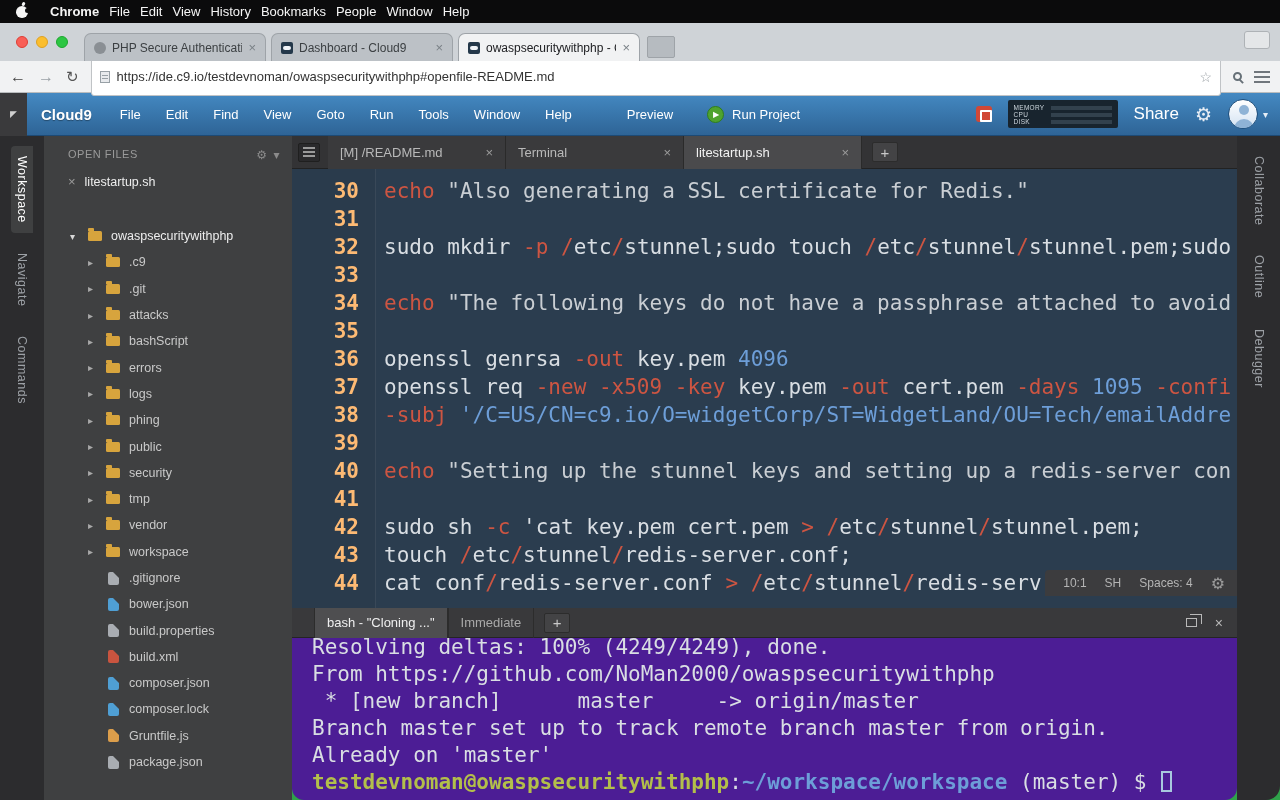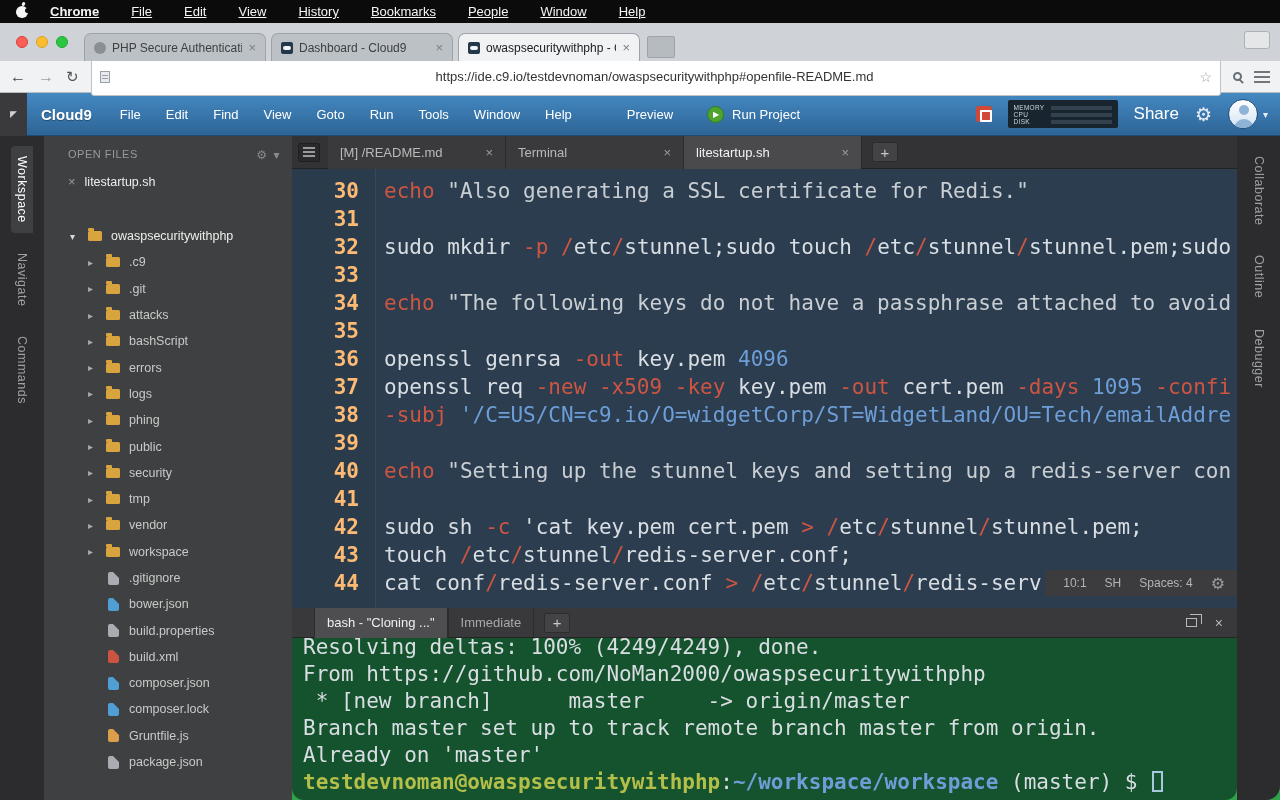--- a/index.html
+++ b/index.html
@@ -35,21 +35,21 @@
   .fav-c9::after { content:""; position:absolute; left:2px; top:4px; width:8px; height:4px; background:#f0f4f8; border-radius:3px; }
   #newtab-btn { width:28px; height:22px; margin:0 0 3px 2px; background:#b6bbc0; border:1px solid #9ea3a8; border-radius:2px; align-self:flex-end; }
   #tab-overview-btn { position:absolute; right:10px; top:8px; width:26px; height:18px; background:#e4e6e8; border:1px solid #aeb2b6; border-radius:3px; }
 
   
   #toolbar { position:absolute; top:61px; left:0; right:0; height:32px; background:#f1f2f3;
     border-bottom:1px solid #b9bcbe; display:flex; align-items:center; padding:0 10px; gap:12px; z-index:48; }
   .nav-ico { font-size:16px; line-height:1; }
   #back-ico { color:#444; } #fwd-ico { color:#9aa0a5; } #reload-ico { color:#555; font-size:15px; }
   #urlbox { flex:1; height:38px; background:#fff; border:1px solid #c0c3c6; border-radius:3px;
-    display:flex; align-items:center; padding:0 8px; gap:7px; font-size:13px; color:#333;text-align:center; }
+    display:flex; align-items:center; padding:0 8px; gap:7px; font-size:13px; color:#333; }
   .docicon { width:10px; height:12px; background:#e8eaed; border:1px solid #98a0a6; position:relative; flex:0 0 10px; }
   .docicon::after { content:""; position:absolute; left:1px; top:3px; width:6px; height:1px; background:#98a0a6; box-shadow:0 3px 0 #98a0a6; }
   #url-text { flex:1; overflow:hidden; white-space:nowrap; }
   #star-ico { color:#9aa0a5; font-size:14px; }
   .mag { width:9px; height:9px; border:2px solid #667077; border-radius:50%; position:relative; }
   .mag::after { content:""; position:absolute; width:2px; height:6px; background:#667077; transform:rotate(-45deg); bottom:-5px; right:-2px; }
   .burger { display:flex; flex-direction:column; gap:3px; }
   .burger span { display:block; width:16px; height:2px; background:#70767c; }
 
   
@@ -140,35 +140,35 @@
     border-bottom:1px solid #242424; display:flex; align-items:center; padding-left:22px; }
   .ctab { height:30px; display:flex; align-items:center; padding:0 12px; color:#a9a9a9; font-size:13px;
     border-right:1px solid #2c2c2c; border-left:1px solid #2c2c2c; }
   .ctab.active { background:#4e4e50; color:#efefef; }
   #console-icons { margin-left:auto; margin-right:14px; display:flex; align-items:center; gap:18px; color:#b9b9b9; }
   .restore-ico { width:11px; height:9px; border:1.5px solid #b9b9b9; position:relative; }
   .restore-ico::before { content:""; position:absolute; top:-5px; left:3px; width:11px; height:9px;
     border-top:1.5px solid #b9b9b9; border-right:1.5px solid #b9b9b9; }
   .close-ico { font-size:14px; }
 
-  #terminal { position:absolute; top:30px; left:0; right:0; bottom:0; background:#14532d;
+  #terminal { position:absolute; top:30px; left:0; right:0; bottom:0; background:#4c1d95;
     border-radius:0 0 12px 12px; font-family:"DejaVu Sans Mono",monospace; font-size:21px; line-height:27px;
-    color:#e9ecef; padding-left:11px; overflow:hidden; white-space:pre; }
+    color:#e9ecef; padding-left:20px; overflow:hidden; white-space:pre; }
   .tl { height:27px; }
   .tl:first-child { margin-top:-4px; }
   .tk-user { color:#b3bf4a; font-weight:bold; }
   .tk-path { color:#6d9ed8; font-weight:bold; }
   .term-cursor { display:inline-block; width:11px; height:21px; border:2px solid #a8c8de; vertical-align:-3px; margin-left:2px; }
 </style>
 </head>
 <body>
 
 <div id="menubar">
   <span class="apple"></span>
-  <span id="menubar-items" style="display:flex;gap:32px;text-decoration:underline;">
+  <span id="menubar-items" style="display:flex;gap:10px;">
       <span class="mb-item mb-app">Chrome</span>
       <span class="mb-item">File</span>
       <span class="mb-item">Edit</span>
       <span class="mb-item">View</span>
       <span class="mb-item">History</span>
       <span class="mb-item">Bookmarks</span>
       <span class="mb-item">People</span>
       <span class="mb-item">Window</span>
       <span class="mb-item">Help</span>
     </span>

